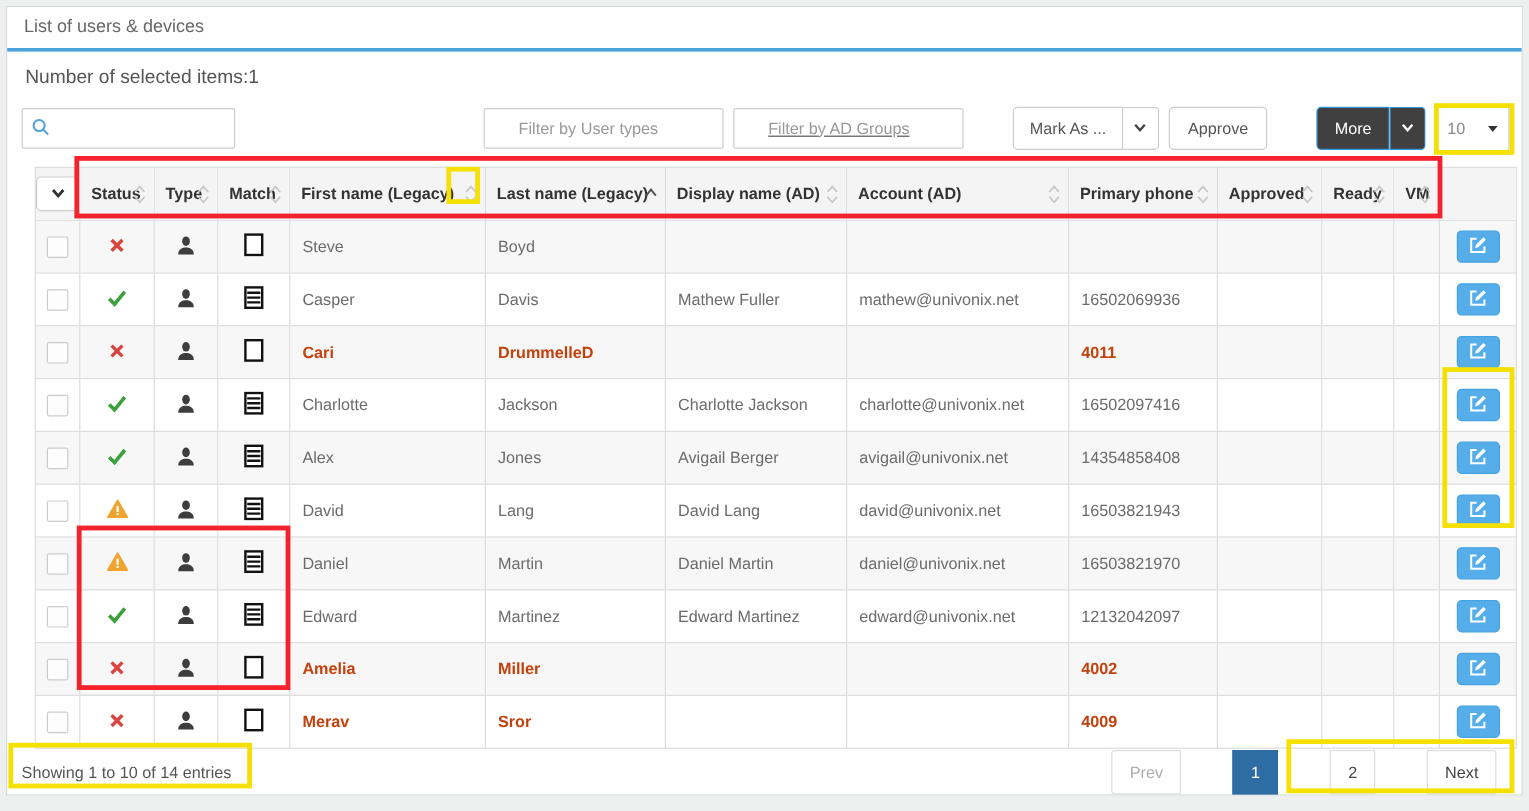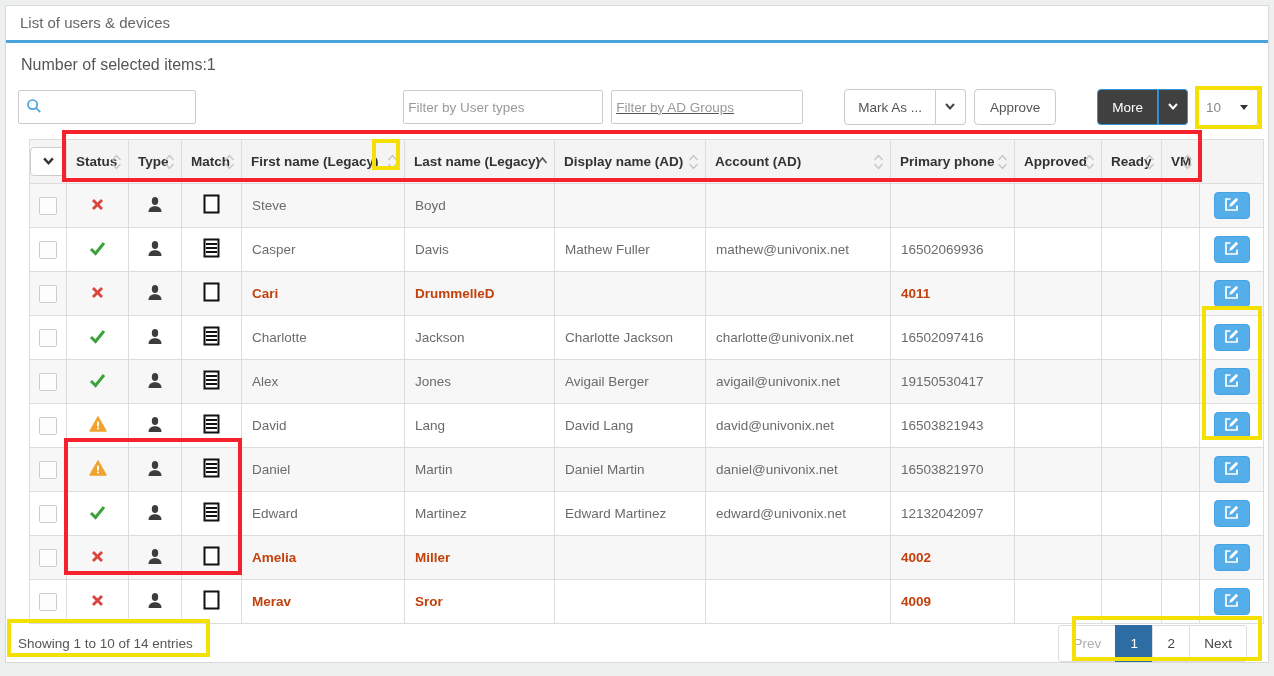--- a/index.html
+++ b/index.html
@@ -12,21 +12,21 @@
                    border-bottom: 3px solid #4ba3dc; background: #fff; }
   .selected-info { margin: 13px 0 0 15px; font-size: 16px; color: #555; }
 
   
   .toolbar { margin: 15px 10px 0 12px; height: 36px; display: flex; align-items: center; }
   .search-wrap { position: relative; width: 178px; height: 34px; }
   .search-wrap input { width: 100%; height: 100%; border: 1px solid #ccc; border-radius: 2px;
                        padding: 0 8px 0 30px; font-size: 13px; color: #555; outline: none; }
   .search-icon { position: absolute; left: 8px; top: 8px; }
   .tb-right { margin-left: auto; display: flex; align-items: center; gap: 8px; }
-  .tb-input { height: 34px; border: 1px solid #ccc; border-radius: 2px; padding: 0 4px;
+  .tb-input { height: 34px; border: 1px solid #ccc; border-radius: 2px; padding: 0 28px;
               font-size: 13.5px; color: #555; outline: none; }
   .tb-input::placeholder { color: #999; }
   .inp-usertypes { width: 200px; }
   .inp-adgroups  { width: 192px; text-decoration: underline; }
   .btn { height: 36px; background: #fff; border: 1px solid #ccc; border-radius: 4px;
          font-size: 13.5px; color: #555; display: inline-flex; align-items: center;
          justify-content: center; cursor: pointer; font-family: inherit; }
   .split { display: inline-flex; padding-left: 33px; }
   .split .main { border-radius: 4px 0 0 4px; padding: 0 13px; }
   .split .caret-part { border-radius: 0 4px 4px 0; width: 30px; border-left: none; }
@@ -60,21 +60,21 @@
             justify-content: center; cursor: pointer; }
   .edit-btn { width: 36px; height: 27px; background: #55aeea; border: 1px solid #46a2e0;
               border-radius: 4px; display: inline-flex; align-items: center;
               justify-content: center; cursor: pointer; }
   .icon { display: inline-block; vertical-align: middle; }
 
   
   .tfooter { margin: 0 3px; height: 38px; display: flex; align-items: center;
              padding: 0 9px; }
   .showing { font-size: 13.5px; color: #555; }
-  .pager { margin-left: auto; margin-right: 9px; display: flex; }
+  .pager { margin-left: auto; margin-right: 9px; display: flex; gap: 44px; }
   .pg { height: 37px; min-width: 38px; padding: 0 14px; background: #fff; border: 1px solid #ddd;
         display: inline-flex; align-items: center; justify-content: center; font-size: 13.5px;
         color: #444; cursor: pointer; margin-left: -1px; }
   .pg.first { border-radius: 3px 0 0 3px; margin-left: 0; }
   .pg.last { border-radius: 0 3px 3px 0; }
   .pg.muted { color: #adadad; }
   .pg.active { background: #2e6da4; border-color: #2e6da4; color: #fff; }
 
   
   .ann { position: absolute; border: 4px solid; pointer-events: none; z-index: 20; }
@@ -322,21 +322,21 @@
           <td class="cent"><span class="icon"><svg width="17" height="20" viewBox="0 0 17 20">
                 <rect x="1.5" y="1.5" width="14" height="17" fill="#fff" stroke="#111" stroke-width="2"></rect>
                 <line x1="3" y1="6" x2="14" y2="6" stroke="#111" stroke-width="2"></line>
                 <line x1="3" y1="10" x2="14" y2="10" stroke="#111" stroke-width="2"></line>
                 <line x1="3" y1="14" x2="14" y2="14" stroke="#111" stroke-width="2"></line>
               </svg></span></td>
           <td class="txt">Alex</td>
           <td class="txt">Jones</td>
           <td class="txt">Avigail Berger</td>
           <td class="txt">avigail@univonix.net</td>
-          <td class="txt">19150530417</td>
+          <td class="txt">14354858408</td>
           <td class="txt"></td>
           <td class="txt"></td>
           <td class="txt"></td>
           <td class="cent"><span class="edit-btn">
               <span class="icon"><svg width="15" height="15" viewBox="0 0 15 15">
                   <path d="M13 8.5 V13 H2 V2 H6.5" fill="none" stroke="#fff" stroke-width="1.7"></path>
                   <path d="M12.2 0.8 L14.2 2.8 L8 9 L5.3 9.7 L6 7 Z" fill="#fff"></path>
                 </svg></span>
             </span></td>
         </tr>

